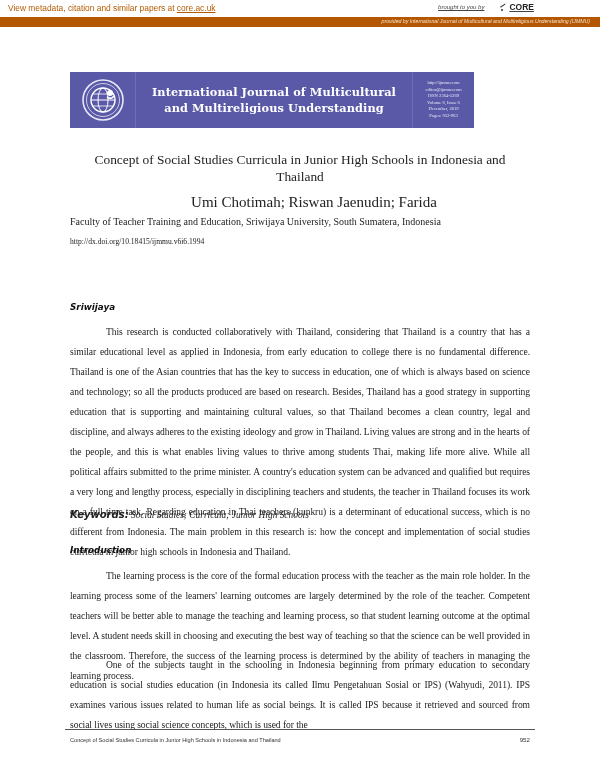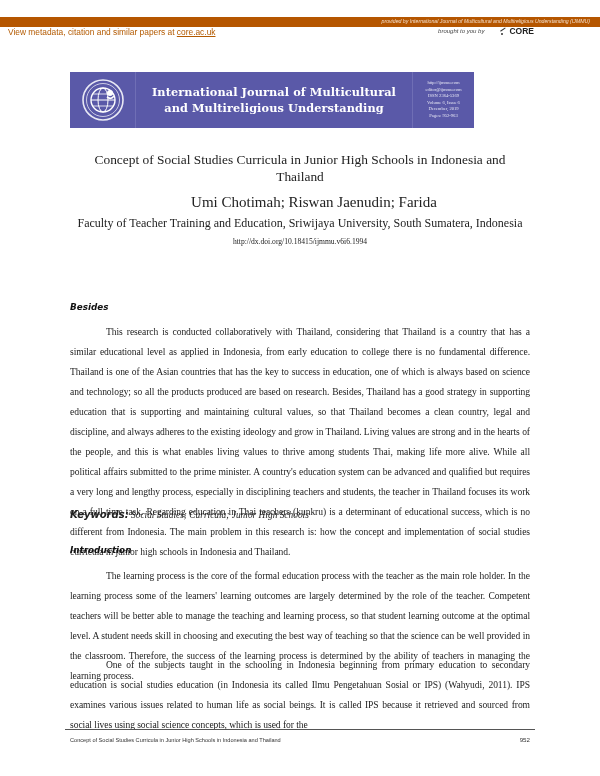--- a/index.html
+++ b/index.html
@@ -1,41 +1,41 @@
 <!DOCTYPE html>
 <html><head>
 <meta charset="utf-8">
 <style>
   * { box-sizing: border-box; margin: 0; padding: 0; }
   html, body { width: 600px; height: 776px; background: #ffffff; overflow: hidden; }
   body { position: relative; font-family: "Liberation Serif", serif; color: #222; }
 
   
-  .core-top { position: absolute; left: 0; top: 0; width: 544px; height: 16px; background: #fff; margin-top: 24px; }
+  .core-top { position: absolute; left: 0; top: 0; width: 544px; height: 16px; background: #fff; }
   .core-view { position: absolute; left: 8px; top: 3px; font-family: "Liberation Sans", sans-serif; font-size: 8.4px; color: #b35a00; }
   .core-view a { color: #b35a00; text-decoration: underline; }
-  .core-brought { position: absolute; right: 10px; top: 2px; font-family: "Liberation Sans", sans-serif; font-size: 6px; font-style: italic; color: #444; display: flex; align-items: center; gap: 15px; }
+  .core-brought { position: absolute; right: 10px; top: 2px; font-family: "Liberation Sans", sans-serif; font-size: 6px; font-style: italic; color: #444; display: flex; align-items: center; gap: 15px; text-decoration: underline; }
   .core-logo { font-style: normal; font-weight: bold; font-size: 8.5px; color: #222; display: flex; align-items: center; gap: 1px; }
   .core-mark { width: 9px; height: 9px; position: relative; }
   .core-mark::before { content: ""; position: absolute; left: 1px; top: 2px; width: 6px; height: 1.4px; background: #333; transform: rotate(-35deg); }
   .core-mark::after { content: ""; position: absolute; left: 2px; top: 6px; width: 2px; height: 2px; background: #333; border-radius: 1px; }
   .core-bar { position: absolute; left: 0; top: 17px; width: 600px; height: 10px; background: #b55600; }
   .core-provided { position: absolute; right: 10px; top: 18px; font-family: "Liberation Sans", sans-serif; font-size: 5.2px; font-style: italic; color: #f4e0cc; white-space: nowrap; }
 
   
   .banner { position: absolute; left: 70px; top: 72px; width: 404px; height: 56px; background: #5a59a8; display: flex; align-items: center; }
   .banner-logo { width: 66px; height: 56px; display: flex; align-items: center; justify-content: center; border-right: 1px solid #6f6eb5; }
   .banner-title { flex: 1; text-align: center; color: #ffffff; font-family: "DejaVu Serif", serif; font-weight: bold; font-size: 11.3px; line-height: 16px; letter-spacing: 0.1px; }
   .banner-info { width: 62px; height: 56px; border-left: 1px solid #6f6eb5; color: #e6e6f4; font-size: 4.6px; line-height: 6.5px; text-align: center; padding-top: 8px; }
 
   
   .title { position: absolute; left: 70px; top: 152px; width: 460px; text-align: center; font-size: 13.4px; line-height: 16.5px; color: #222; }
   .authors { position: absolute; left: 84px; top: 194px; width: 460px; text-align: center; font-size: 15px; color: #222; }
-  .affil { position: absolute; left: 70px; top: 216px; width: 460px; text-align: center; font-size: 12px; color: #222; }
-  .doi { position: absolute; left: 70px; top: 237px; width: 460px; text-align: center; font-size: 7.6px; color: #222; }
+  .affil { position: absolute; left: 70px; top: 216px; width: 460px; font-size: 10px; color: #222; }
+  .doi { position: absolute; left: 70px; top: 237px; width: 460px; text-align: left; font-size: 7.6px; color: #222; }
 
   
   .heading { position: absolute; left: 70px; font-family: "DejaVu Sans", sans-serif; font-weight: bold; font-style: italic; font-size: 8.8px; color: #111; }
   .para { position: absolute; left: 70px; width: 460px; font-size: 9.55px; line-height: 20px; text-align: justify; color: #222; text-indent: 36px; letter-spacing: -0.05px; }
   .keywords { position: absolute; left: 70px; top: 509px; font-size: 9.4px; color: #222; }
   .keywords .kw-label { font-family: "DejaVu Sans", sans-serif; font-weight: bold; font-style: italic; font-size: 10px; margin-top: 16px; }
   .keywords .kw-value { font-style: italic; }
 
   
   .footer-rule { position: absolute; left: 65px; top: 729px; width: 470px; height: 1px; background: #555; }
@@ -89,21 +89,21 @@
 </div>
 
 <div class="title">
   <div>Concept of Social Studies Curricula in Junior High Schools in Indonesia and</div>
   <div>Thailand</div>
 </div>
 <div class="authors">Umi Chotimah; Riswan Jaenudin; Farida</div>
 <div class="affil">Faculty of Teacher Training and Education, Sriwijaya University, South Sumatera, Indonesia</div>
 <div class="doi">http://dx.doi.org/10.18415/ijmmu.v6i6.1994</div>
 
-<div class="heading" style="top:302px;">Besides</div>
+<div class="heading" style="top:302px;">Sriwijaya</div>
 <div class="para" style="top:322px;">This research is conducted collaboratively with Thailand, considering that Thailand is a country that has a similar educational level as applied in Indonesia, from early education to college there is no fundamental difference. Thailand is one of the Asian countries that has the key to success in education, one of which is always based on science and technology; so all the products produced are based on research. Besides, Thailand has a good strategy in supporting education that is supporting and maintaining cultural values, so that Thailand becomes a clean country, legal and discipline, and always adheres to the existing ideology and grow in Thailand. Living values are strong and in the hearts of the people, and this is what enables living values to thrive among students Thai, making life more alive. While all political affairs submitted to the prime minister. A country's education system can be advanced and qualified but requires a very long and lengthy process, especially in disciplining teachers and students, the teacher in Thailand focuses its work on a full-time task. Regarding education in Thai teachers (kunkru) is a determinant of educational success, which is no different from Indonesia. The main problem in this research is: how the concept and implementation of social studies curricula in junior high schools in Indonesia and Thailand.</div>
 
 <div class="keywords">
   <span class="kw-label">Keywords:</span><span class="kw-value"> Social Studies; Curricula; Junior High Schools</span>
 </div>
 
 <div class="heading" style="top:545px;">Introduction</div>
 <div class="para" style="top:566px;">The learning process is the core of the formal education process with the teacher as the main role holder. In the learning process some of the learners' learning outcomes are largely determined by the role of the teacher. Competent teachers will be better able to manage the teaching and learning process, so that student learning outcome at the optimal level. A student needs skill in choosing and executing the best way of teaching so that the science can be well provided in the classroom. Therefore, the success of the learning process is determined by the ability of teachers in managing the learning process.</div>
 <div class="para" style="top:655px;">One of the subjects taught in the schooling in Indonesia beginning from primary education to secondary education is social studies education (in Indonesia its called Ilmu Pengetahuan Sosial or IPS) (Wahyudi, 2011). IPS examines various issues related to human life as social beings. It is called IPS because it retrieved and sourced from social lives using social science concepts, which is used for the</div>
 

